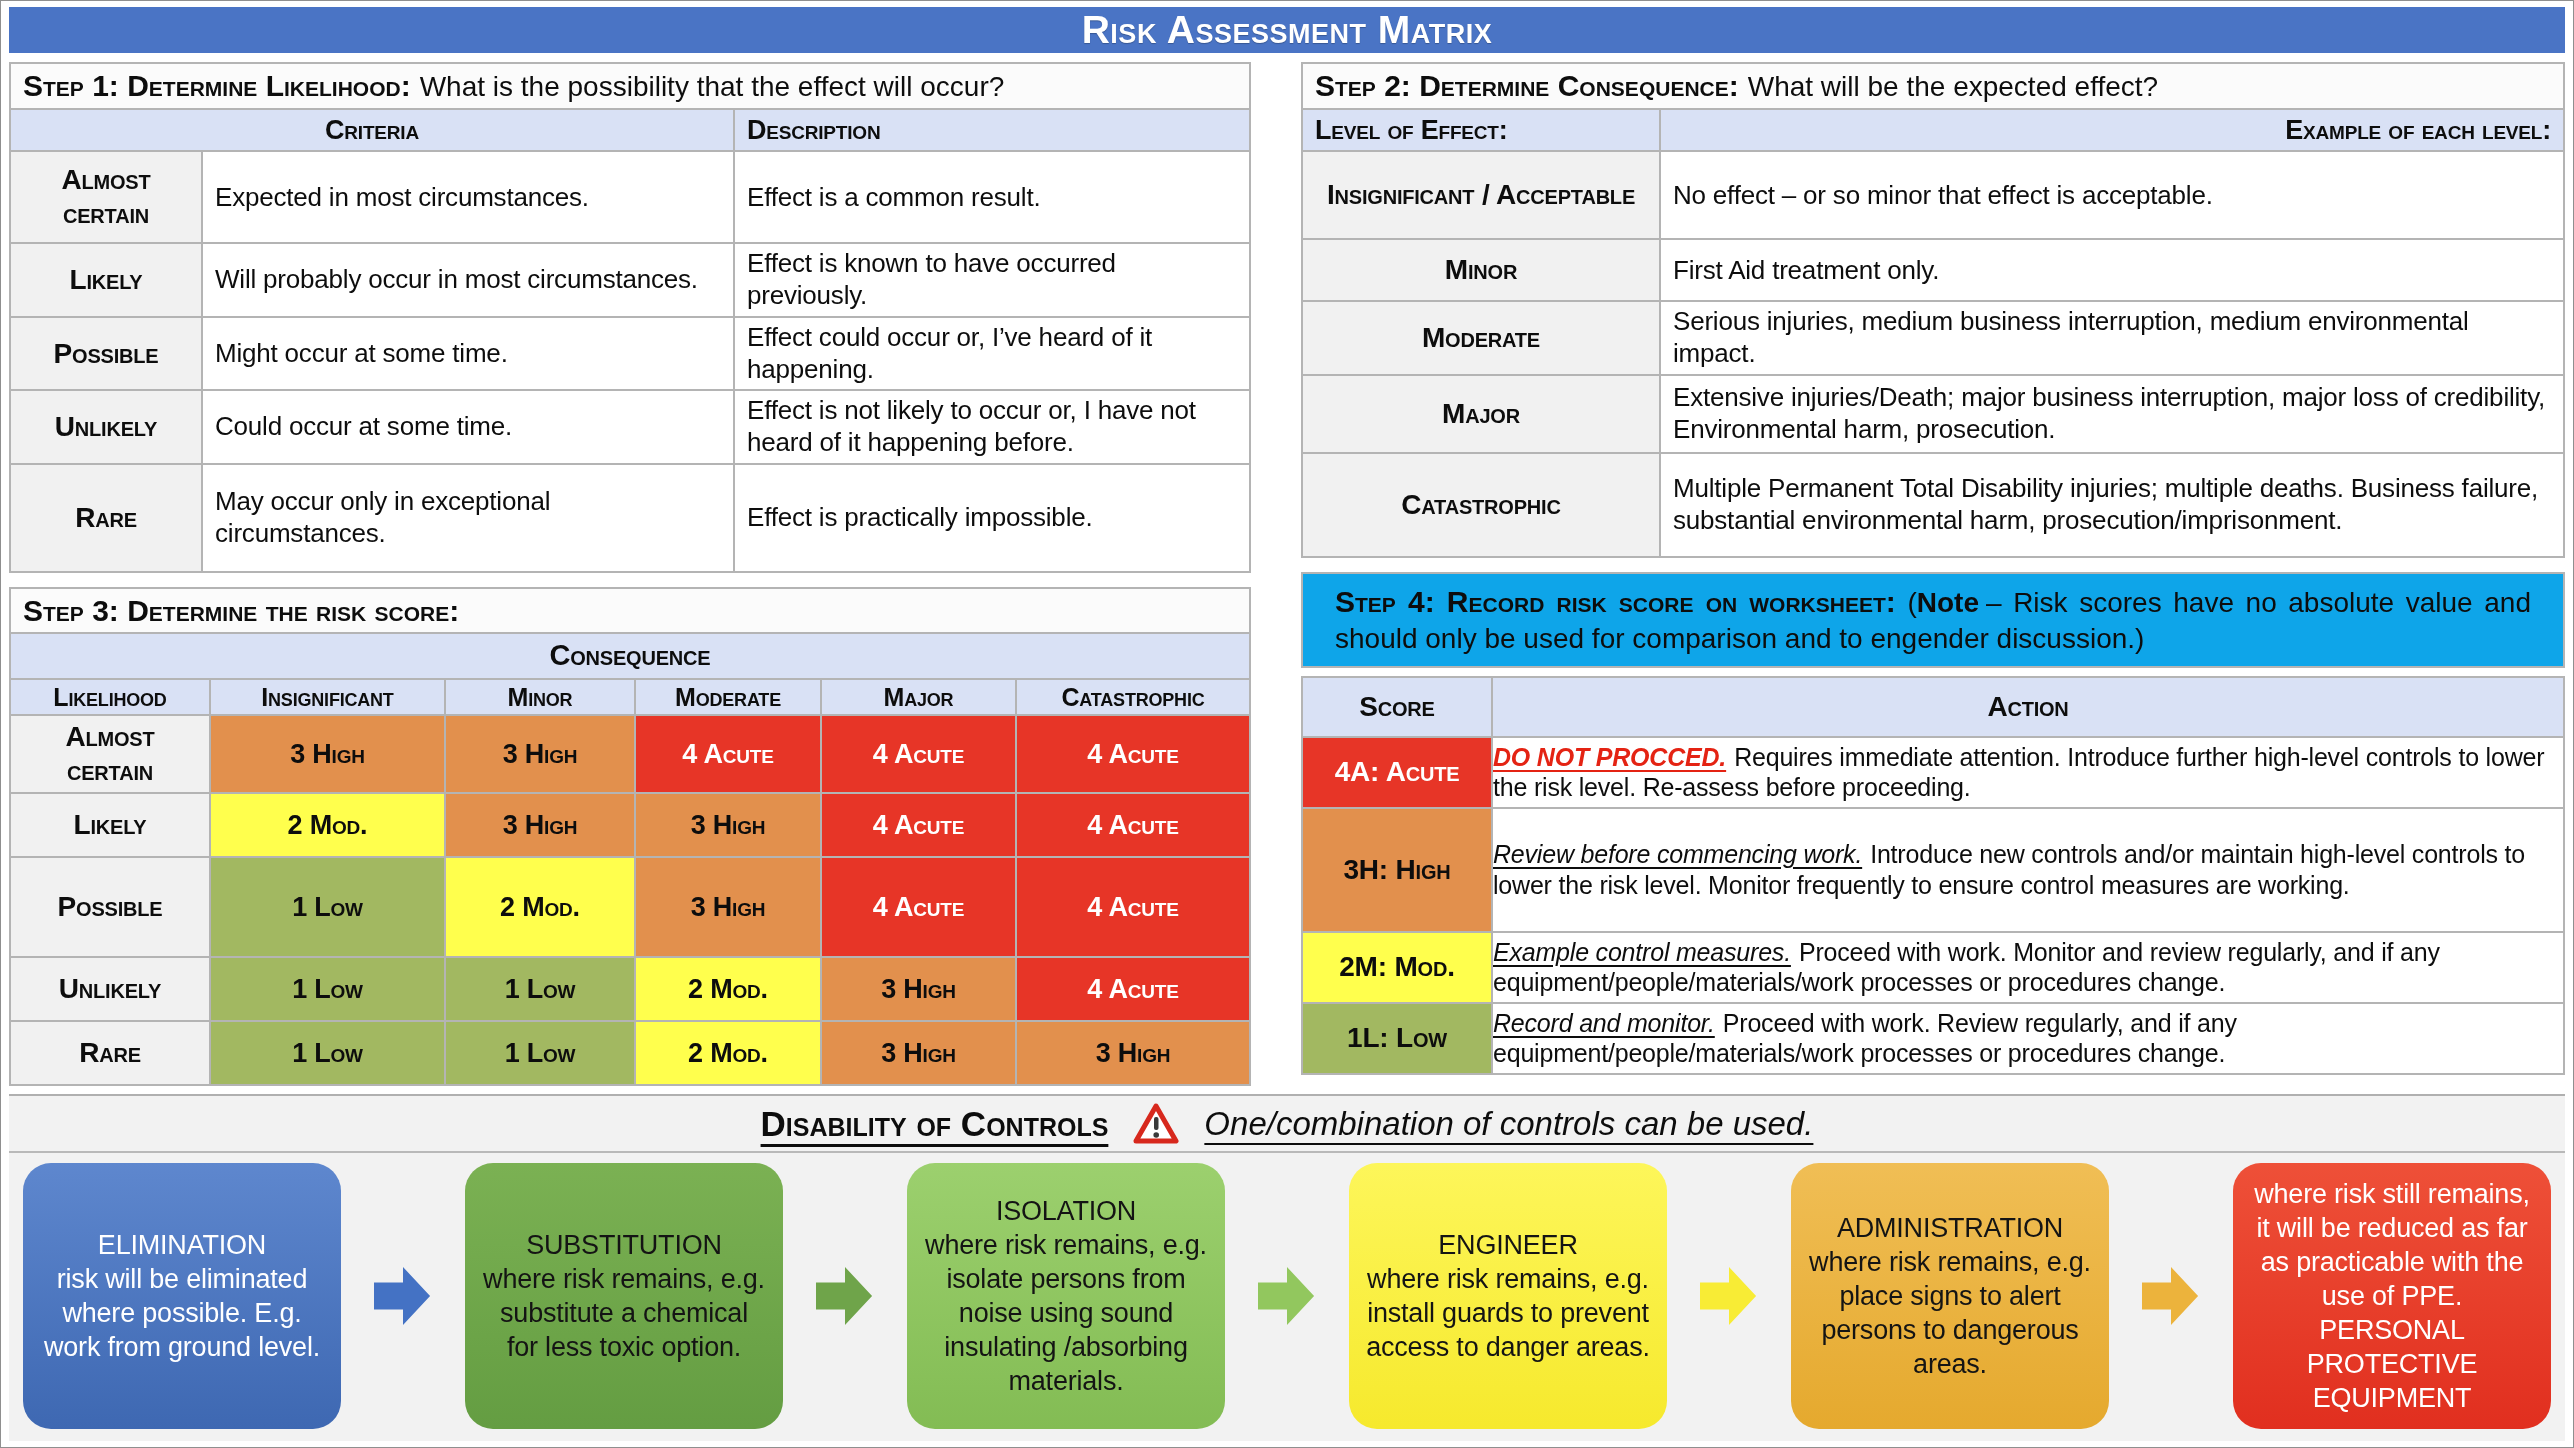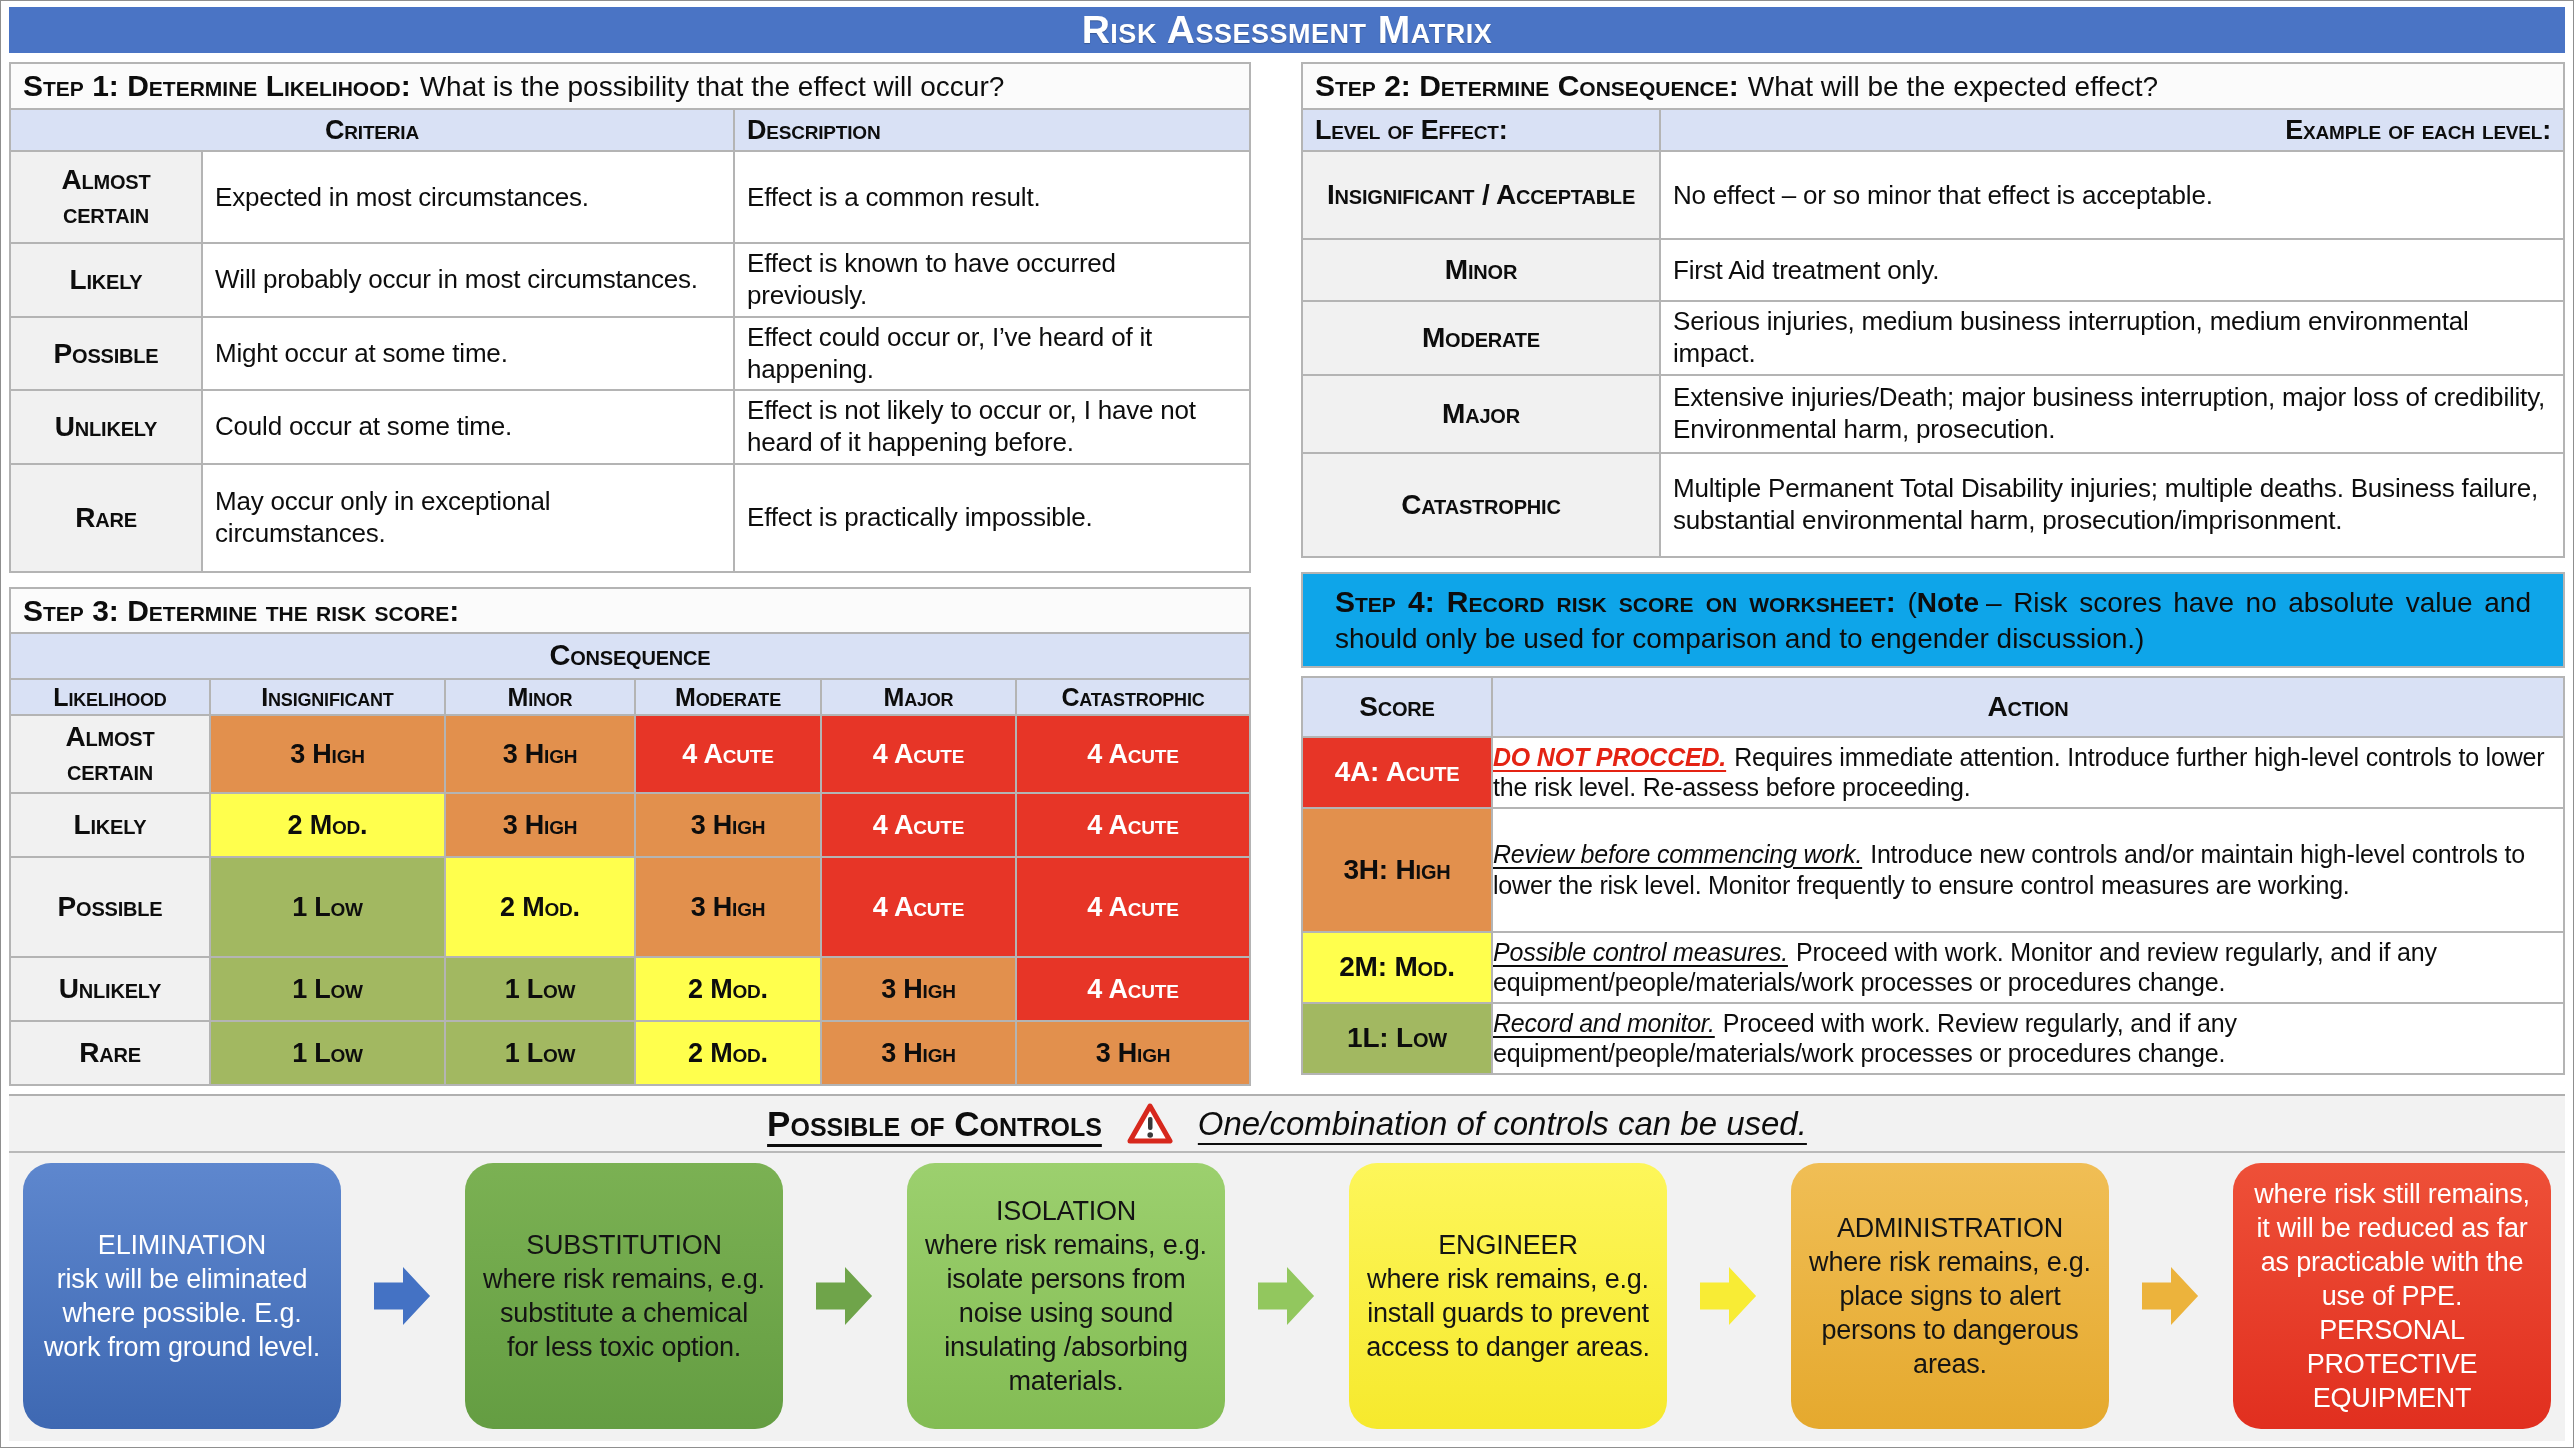--- a/index.html
+++ b/index.html
@@ -306,38 +306,38 @@
             </tr>
             <tr>
               <td class="score-cell" data-level="high">3H: High</td>
               <td class="action-cell">
                 <span class="act-lead">Review before commencing work.</span><span class="act-rest">Introduce new controls and/or maintain high-level controls to lower the risk level. Monitor frequently to ensure control measures are working.</span>
               </td>
             </tr>
             <tr>
               <td class="score-cell" data-level="mod">2M: Mod.</td>
               <td class="action-cell">
-                <span class="act-lead">Possible control measures.</span><span class="act-rest">Proceed with work. Monitor and review regularly, and if any equipment/people/materials/work processes or procedures change.</span>
+                <span class="act-lead">Example control measures.</span><span class="act-rest">Proceed with work. Monitor and review regularly, and if any equipment/people/materials/work processes or procedures change.</span>
               </td>
             </tr>
             <tr>
               <td class="score-cell" data-level="low">1L: Low</td>
               <td class="action-cell">
                 <span class="act-lead">Record and monitor.</span><span class="act-rest">Proceed with work. Review regularly, and if any equipment/people/materials/work processes or procedures change.</span>
               </td>
             </tr>
           </tbody>
         </table>
       </section>
     </div>
   </div>
 
   <div class="hierarchy">
     <div class="hier-head">
-      <span class="hier-title">Possible of Controls</span>
+      <span class="hier-title">Disability of Controls</span>
       <span class="warn">
         <svg viewBox="0 0 48 44">
           <path d="M24 4 L44 39 L4 39 Z" fill="#ffffff" stroke="#D7281D" stroke-width="5" stroke-linejoin="round"></path>
           <rect x="22" y="15" width="4.5" height="13" rx="2" fill="#3a3a3a"></rect>
           <circle cx="24.2" cy="33" r="2.8" fill="#3a3a3a"></circle>
         </svg>
       </span>
       <span class="hier-note">One/combination of controls can be used.</span>
     </div>
 

